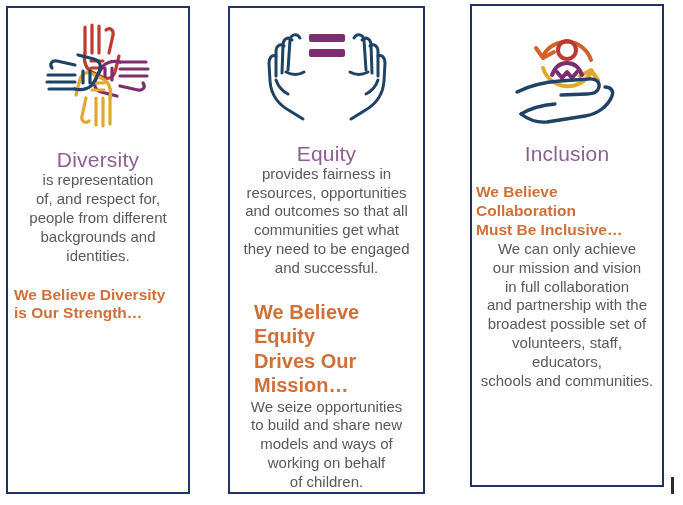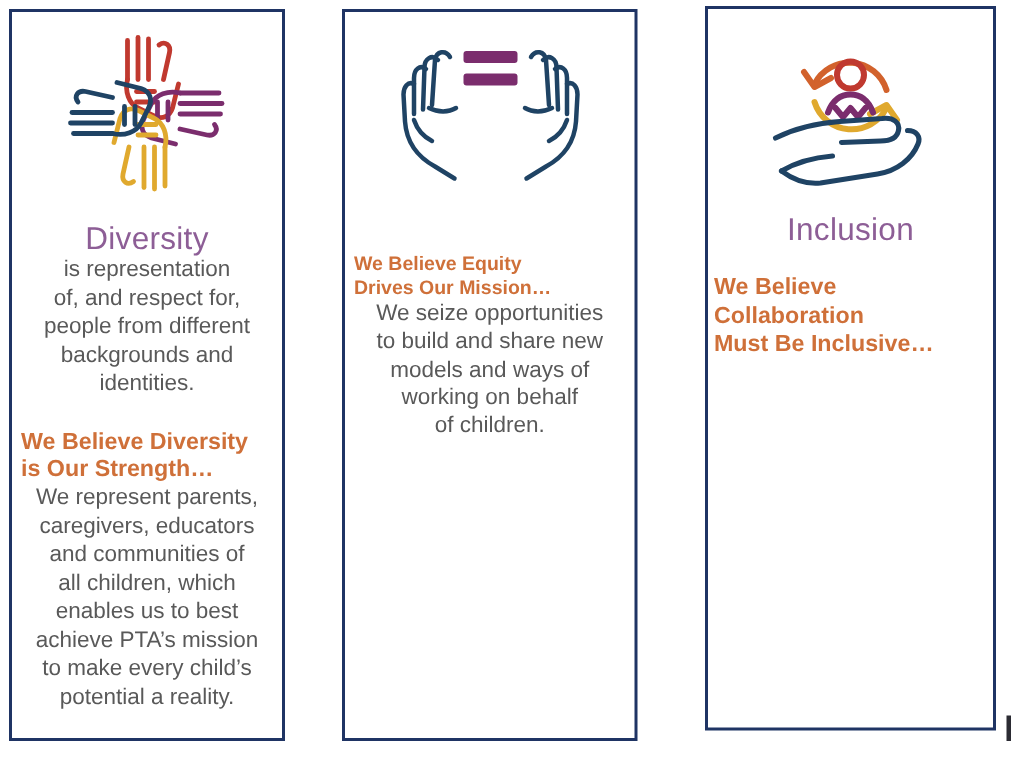--- a/index.html
+++ b/index.html
@@ -91,21 +91,21 @@
   }
 
   
   .card-diversity .term { font-size: 21px; }
   .card-diversity .body-block { font-size: 15px; padding: 0 8px; }
   .card-diversity .believe { font-size: 15.5px; padding: 0 6px; margin-top: 20px; }
   .card-diversity .tail { font-size: 15px; padding: 0 8px; }
 
   .card-equity .term { font-size: 21px; }
   .card-equity .body-block { font-size: 15px; padding: 0 6px; }
-  .card-equity .believe { font-size: 13px; padding: 0 6px; margin-top: 22px; }
+  .card-equity .believe { font-size: 20px; padding: 0 24px; margin-top: 22px; }
   .card-equity .tail { font-size: 15px; padding: 0 6px; }
 
   .card-inclusion .term { font-size: 21px; }
   .card-inclusion .body-block { font-size: 15px; padding: 0 6px; }
   .card-inclusion .believe { font-size: 15.5px; padding: 0 4px; margin-top: 18px; }
   .card-inclusion .tail { font-size: 15px; padding: 0 5px; }
 
   
   .tick-artifact {
     position: absolute;
@@ -175,28 +175,20 @@
       <span style="white-space:pre-line">is representation
 of, and respect for,
 people from different
 backgrounds and
 identities.</span>
     </div>
 
     <div class="believe" style="white-space:pre-line">We Believe Diversity
 is Our Strength…</div>
 
-    <div class="tail" style="white-space:pre-line">We represent parents,
-caregivers, educators
-and communities of
-all children, which
-enables us to best
-achieve PTA’s mission
-to make every child’s
-potential a reality.</div>
   </div>
 
   <div class="card card-equity">
 
     <div class="icon-wrap">
       <svg width="126" height="104" viewBox="0 0 126 104">
 
         <g fill="#7b2d6d">
           <rect x="45" y="14" width="36" height="8" rx="2"></rect>
           <rect x="45" y="29" width="36" height="8" rx="2"></rect>
@@ -215,20 +207,29 @@
           <path d="M36 18 c-3 -5 -9 -4 -10 2 l-2 30"></path>
           <path d="M28 20 c-4 -4 -9 -1 -9 5 l-1 28"></path>
           <path d="M20 26 c-4 -3 -8 0 -8 6 l0 24"></path>
           <path d="M12 36 c-4 -2 -7 2 -7 7 l1 18 c1 14 9 24 20 30 l13 8"></path>
           <path d="M40 52 c-5 3 -12 3 -18 0"></path>
           <path d="M24 74 c-6 -3 -10 -8 -12 -14"></path>
         </g>
       </svg>
     </div>
 
+    <div class="body-block">
+      <span class="term">Equity</span>
+      <span style="white-space:pre-line">provides fairness in
+resources, opportunities
+and outcomes so that all
+communities  get what
+they need to be engaged
+and successful.</span>
+    </div>
 
     <div class="believe" style="white-space:pre-line">We Believe Equity
 Drives Our Mission…</div>
 
     <div class="tail" style="white-space:pre-line">We seize opportunities
 to build and share new
 models and ways of
 working on behalf
 of children.</div>
   </div>
@@ -257,16 +258,23 @@
       </svg>
     </div>
 
     <div class="body-block">
       <span class="term">Inclusion</span>
     </div>
 
     <div class="believe" style="white-space:pre-line">We Believe Collaboration
 Must Be Inclusive…</div>
 
+    <div class="tail" style="white-space:pre-line">We can only achieve
+our mission and vision
+in full collaboration
+and partnership with the
+broadest possible set of
+volunteers, staff, educators,
+schools and communities.</div>
   </div>
 
   <div class="tick-artifact"></div>
 </div>
 
 </body></html>

